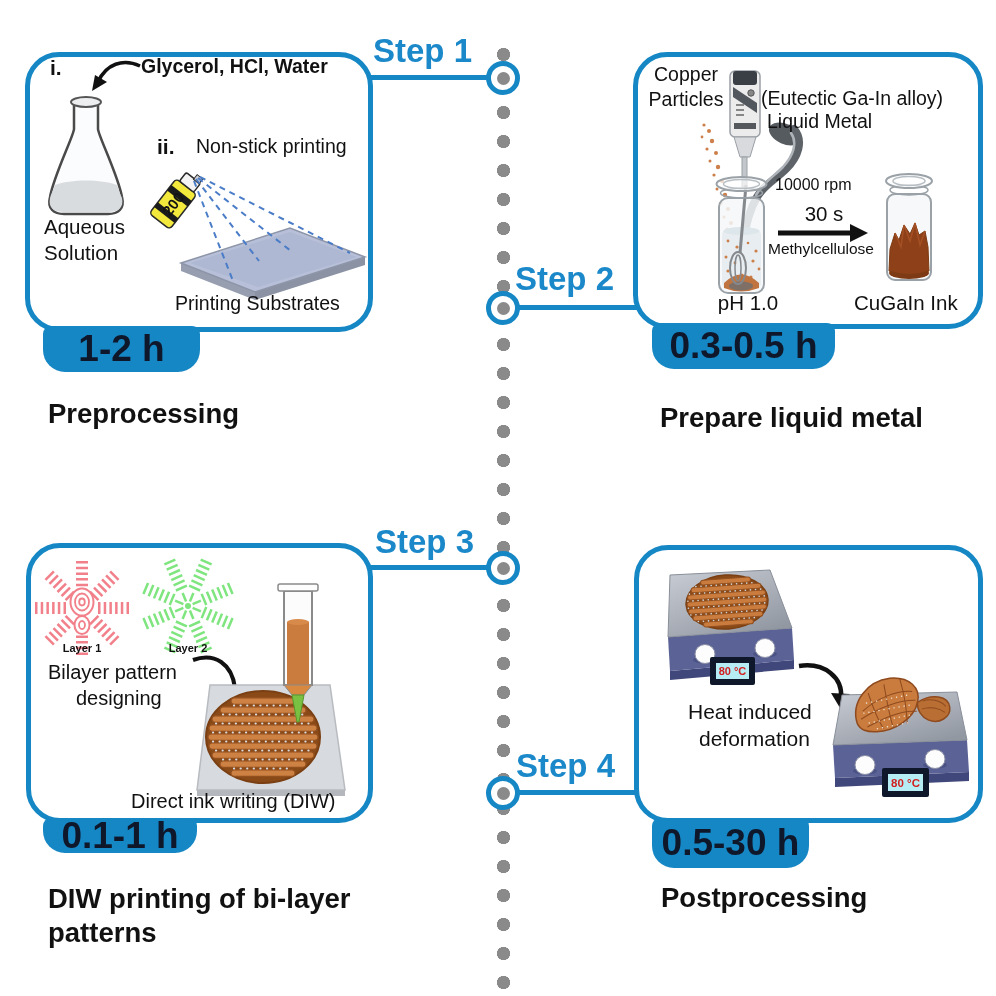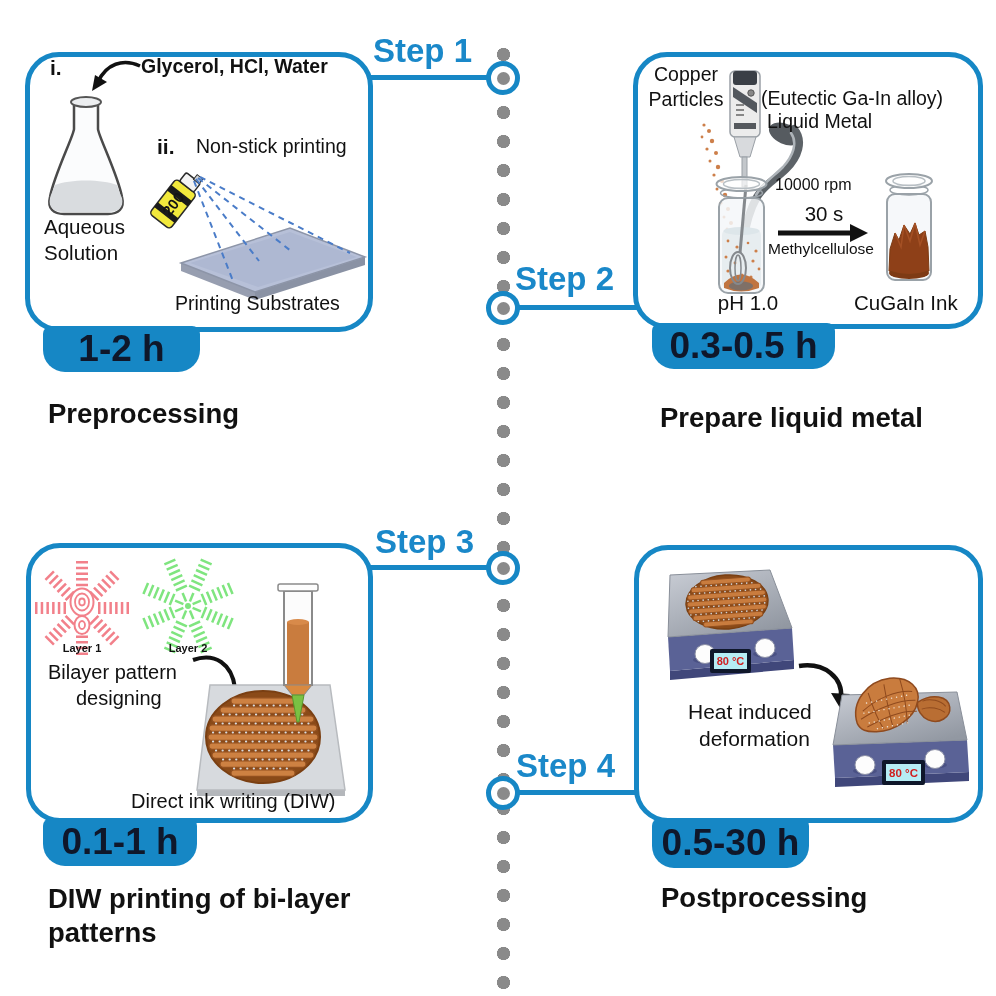--- a/index.html
+++ b/index.html
@@ -16,23 +16,23 @@
   .panel{position:absolute;background:#fff;border:5px solid #1687c5;border-radius:34px;
          box-sizing:border-box;z-index:1;}
   .badge{position:absolute;background:#1687c5;color:#0f172a;font-weight:700;font-size:37px;
          display:flex;align-items:center;justify-content:center;border-radius:8px 8px 22px 22px;z-index:3;}
   .step-label{position:absolute;color:#1a88c9;font-weight:700;font-size:33px;z-index:2;white-space:nowrap;}
   .fig-title{position:absolute;font-weight:700;font-size:27.5px;line-height:34px;color:#111;white-space:nowrap;}
   .lbl{position:absolute;font-size:19.5px;color:#111;white-space:nowrap;z-index:2;}
   .lbl.b{font-weight:700;font-size:21px;}
   .lbl.c{text-align:center;}
   .panel-svg{position:absolute;z-index:1;}
-  .temp-display{position:absolute;background:#b6edf5;border:4px solid #0f172a;border-radius:2px;
+  .temp-display{position:absolute;background:#b6edf5;border:6px solid #0f172a;border-radius:2px;
          color:#d02020;font-weight:700;font-size:11px;display:flex;align-items:center;
-         justify-content:center;z-index:2;white-space:nowrap;}
+         justify-content:center;z-index:2;white-space:nowrap;margin-top:8px;}
 </style>
 </head>
 <body>
 
 <div class="canvas">
 
   <div class="dots"></div>
 
   <div class="connector" style="left:360px;top:75px;width:127px;"></div>
   <div class="connector" style="left:519px;top:305px;width:118px;"></div>
@@ -196,21 +196,21 @@
   </div>
   <div class="lbl" style="left:767px;top:62px;margin-top:48px;">Liquid Metal</div>
   <div class="lbl" style="left:761px;top:87px;">(Eutectic Ga-In alloy)</div>
   <div class="lbl" style="left:775px;top:176px;font-size:16px;">10000 rpm</div>
   <div class="lbl c" style="left:772px;top:202px;width:104px;font-size:20.5px;">30 s</div>
   <div class="lbl" style="left:768px;top:240px;font-size:15.5px;">Methylcellulose</div>
   <div class="lbl c" style="left:712px;top:291px;width:72px;font-size:20.5px;">pH 1.0</div>
   <div class="lbl" style="left:854px;top:291px;font-size:20.5px;">CuGaIn Ink</div>
 
   <div class="panel" style="left:26px;top:543px;width:347px;height:280px;"></div>
-  <div class="badge" style="left:43px;top:818px;width:154px;height:48px;">0.1-1 h</div>
+  <div class="badge" style="left:43px;top:818px;width:154px;height:35px;">0.1-1 h</div>
   <div class="fig-title" style="left:48px;top:882px;">
     <div>DIW printing of bi-layer</div>
     <div>patterns</div>
   </div>
 
   <svg class="panel-svg" style="left:31px;top:548px;" width="337" height="270" viewBox="0 0 337 270">
 
     <g>
       <g stroke="#f2808a" stroke-width="12" stroke-dasharray="2.5 3.2">
         <line x1="67" y1="60" x2="101" y2="60"></line>

